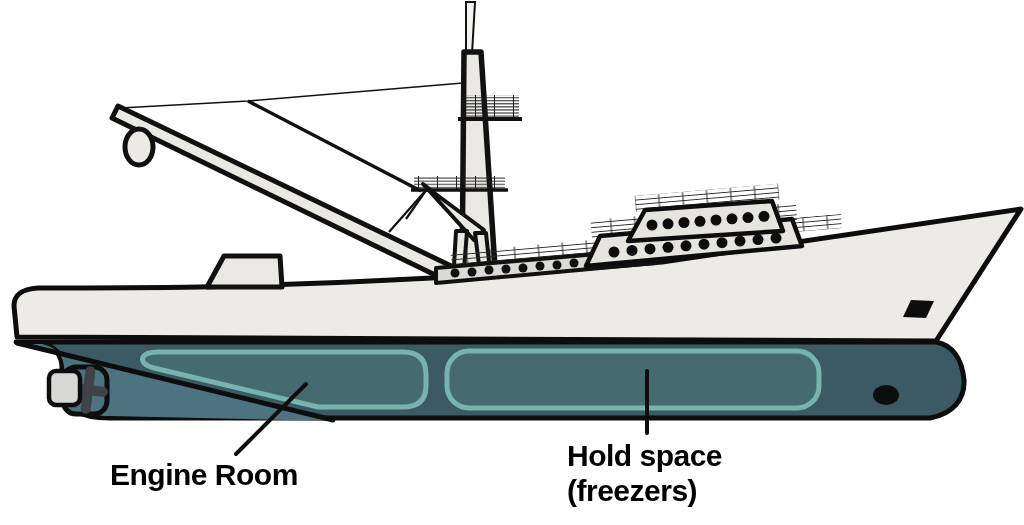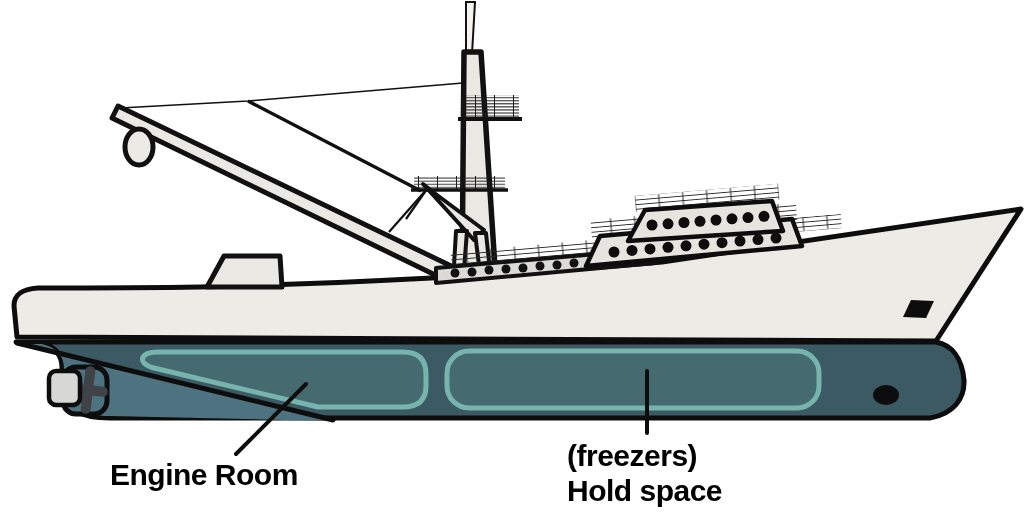--- a/index.html
+++ b/index.html
@@ -115,16 +115,16 @@
 
   <polygon points="903,317 911,300 934,301 926,318" fill="#0d0d0d"></polygon>
   <ellipse cx="886" cy="395" rx="13" ry="10" fill="#0d0d0d"></ellipse>
 
   <line x1="306" y1="384" x2="236" y2="454" stroke="#0d0d0d" stroke-width="4" stroke-linecap="round"></line>
   <line x1="647" y1="371" x2="647" y2="433" stroke="#0d0d0d" stroke-width="4" stroke-linecap="round"></line>
 </svg>
 
 <div class="diagram-label label-engine">Engine Room</div>
 <div class="diagram-label label-hold">
+  <div>Hold space</div>
   <div>(freezers)</div>
-  <div>Hold space</div>
 </div>
 </div>
 
 </body></html>

